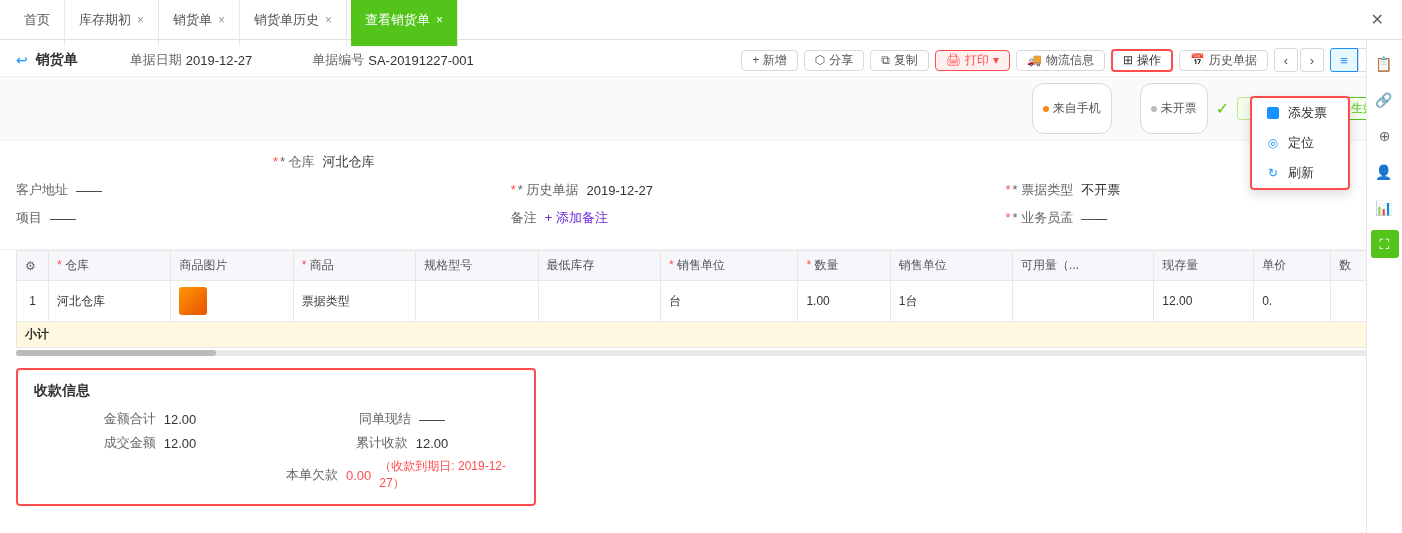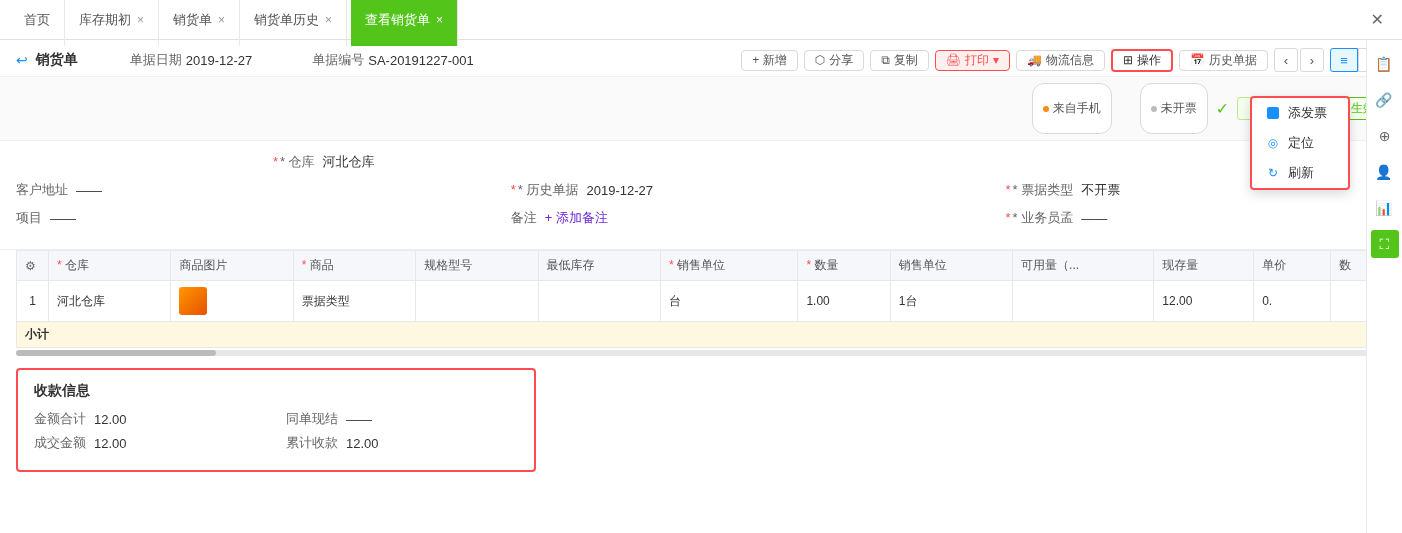--- a/index.html
+++ b/index.html
@@ -135,21 +135,21 @@
     .payment-section {
       margin: 12px 16px; border: 2px solid #ff4d4f; border-radius: 4px; padding: 12px 16px;
       background: #fff; max-width: 520px;
     }
     .payment-title {
       font-size: 14px; font-weight: bold; color: #333; margin-bottom: 10px;
     }
     .payment-grid {
       display: grid; grid-template-columns: 1fr 1fr; gap: 6px 20px;
     }
-    .payment-row { display: flex; align-items: center; gap: 8px; }
+    .payment-row { display: flex; align-items: center; gap: 8px; justify-content: center; }
     .payment-label { color: #666; font-size: 13px; white-space: nowrap; }
     .payment-value { color: #333; font-size: 13px; }
     .payment-value.red { color: #ff4d4f; }
     .payment-value.date-red { color: #ff4d4f; }
 
     
     .right-sidebar {
       position: fixed; right: 0; top: 40px; width: 36px; background: #fff;
       border-left: 1px solid #e8e8e8; height: calc(100% - 40px);
       display: flex; flex-direction: column; align-items: center; padding-top: 10px; gap: 8px;
@@ -407,20 +407,27 @@
       </div>
       <div class="payment-row">
         <span class="payment-label">成交金额</span>
         <span class="payment-value">12.00</span>
       </div>
       <div class="payment-row">
         <span class="payment-label">累计收款</span>
         <span class="payment-value">12.00</span>
       </div>
       <div></div>
+      <div class="payment-row" style="grid-column: 2;">
+        <span class="payment-label">本单欠款</span>
+        <span class="payment-value red">0.00</span>
+        <span class="payment-value date-red" style="font-size:12px;">
+          （收款到期日: <span style="color:#ff4d4f;">2019-12-27</span>）
+        </span>
+      </div>
     </div>
   </div>
 
 </div>
 
 <div class="right-sidebar">
   <div class="sidebar-icon">📋</div>
   <div class="sidebar-icon">🔗</div>
   <div class="sidebar-icon">⊕</div>
   <div class="sidebar-icon">👤</div>

